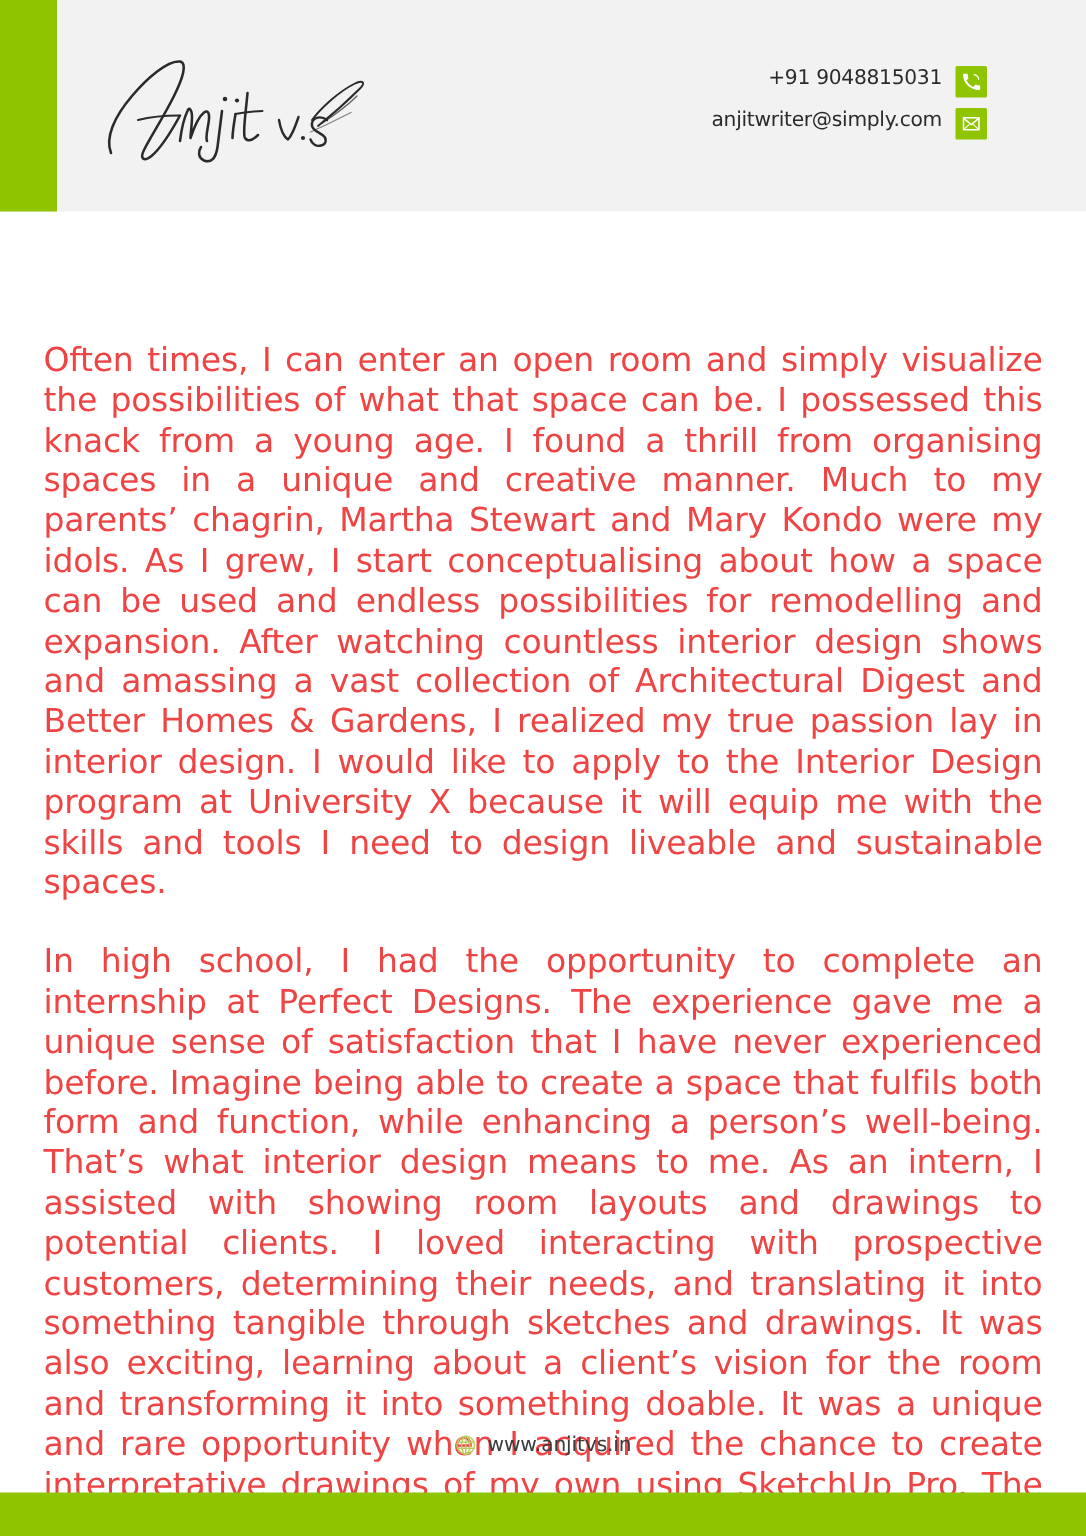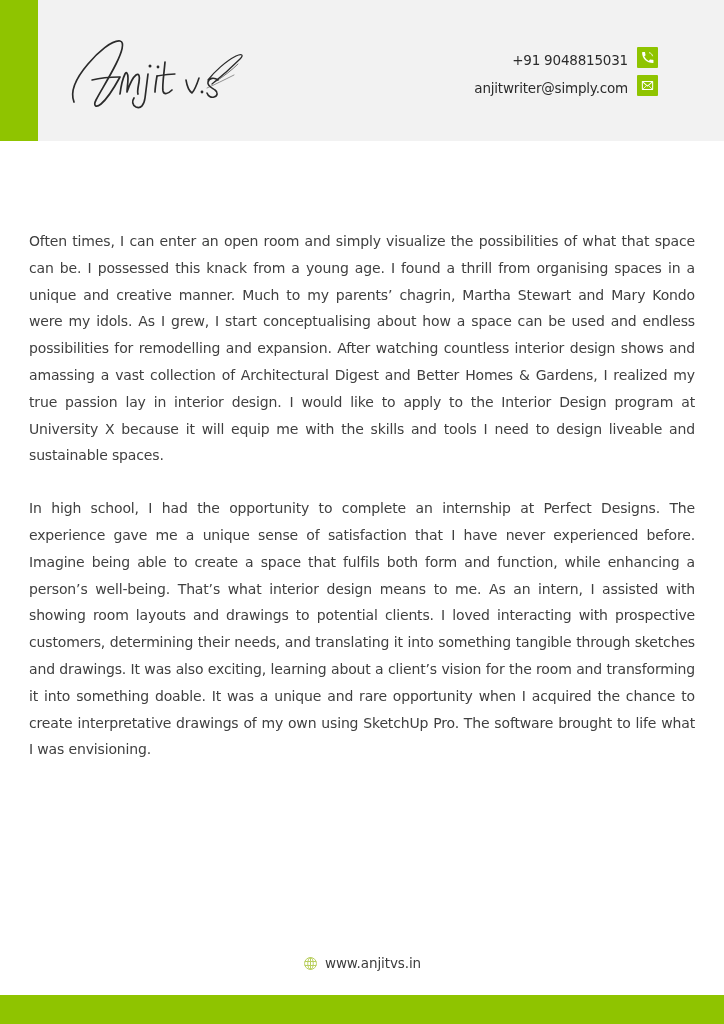--- a/index.html
+++ b/index.html
@@ -47,21 +47,21 @@
   .logo-wrap svg { display: block; }
 
   .contact-block {
     position: absolute;
     right: 66px;
     top: 44px;
     text-align: right;
   }
   .contact-row {
     display: flex;
-    align-items: flex-end;
+    align-items: flex-start;
     justify-content: flex-end;
     height: 24px;
     margin-bottom: 4px;
   }
   .contact-text {
     font-family: "DejaVu Sans", sans-serif;
     font-size: 13.5px;
     color: #2b2b2b;
     letter-spacing: -0.2px;
     white-space: nowrap;
@@ -94,23 +94,23 @@
   }
 
   .content {
     position: absolute;
     left: 29px;
     top: 228px;
     width: 666px;
   }
   .para {
     font-family: "DejaVu Sans", sans-serif;
-    font-size: 14px;
+    font-size: 22px;
     line-height: 26.8px;
-    color: #404040;
+    color: #ef4444;
     text-align: justify;
     text-justify: inter-word;
     margin: 0 0 26px 0;
     letter-spacing: -0.15px;
   }
   .para:last-child { margin-bottom: 0; }
 
   
   .footer {
     position: absolute;

